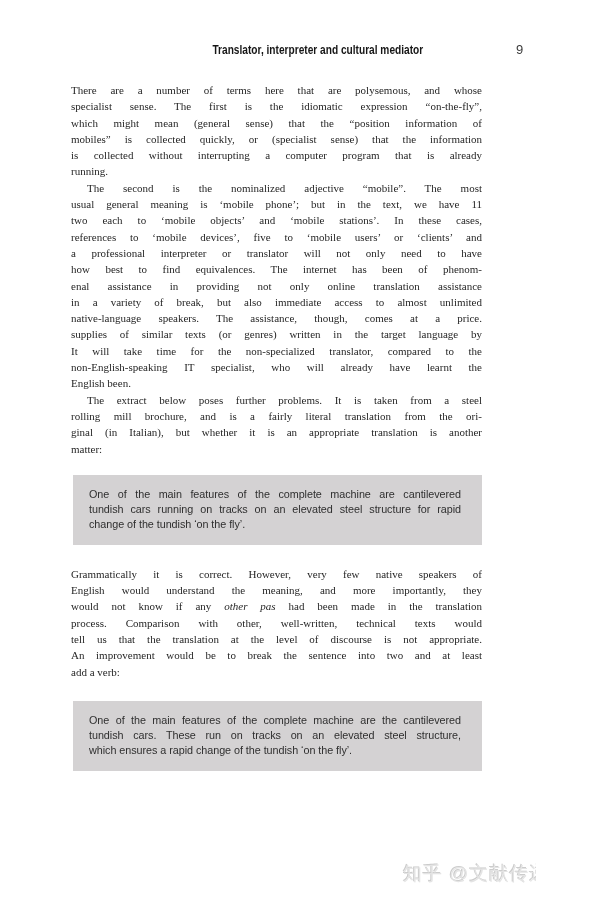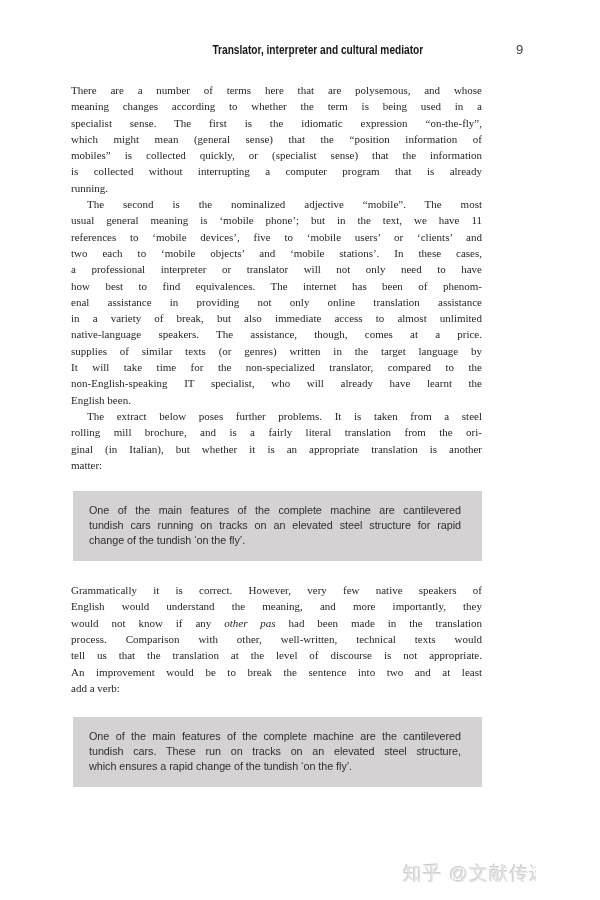--- a/index.html
+++ b/index.html
@@ -52,33 +52,32 @@
 
 <div class="page">
 
   <div class="running-head">Translator, interpreter and cultural mediator</div>
   <div class="page-num">9</div>
 
   <div class="content">
 
     <div class="para">
       <div class="tl">There are a number of terms here that are polysemous, and whose</div>
-      <div class="tl">meaning changes according to whether the term is being used in a</div>
       <div class="tl">specialist sense. The first is the idiomatic expression “on-the-fly”,</div>
       <div class="tl">which might mean (general sense) that the “position information of</div>
       <div class="tl">mobiles” is collected quickly, or (specialist sense) that the information</div>
       <div class="tl">is collected without interrupting a computer program that is already</div>
       <div class="tl last">running.</div>
     </div>
 
     <div class="para">
       <div class="tl ind">The second is the nominalized adjective “mobile”. The most</div>
       <div class="tl">usual general meaning is ‘mobile phone’; but in the text, we have 11</div>
+      <div class="tl">two each to ‘mobile objects’ and ‘mobile stations’. In these cases,</div>
       <div class="tl">references to ‘mobile devices’, five to ‘mobile users’ or ‘clients’ and</div>
-      <div class="tl">two each to ‘mobile objects’ and ‘mobile stations’. In these cases,</div>
       <div class="tl">a professional interpreter or translator will not only need to have</div>
       <div class="tl">how best to find equivalences. The internet has been of phenom-</div>
       <div class="tl">enal assistance in providing not only online translation assistance</div>
       <div class="tl">in a variety of break, but also immediate access to almost unlimited</div>
       <div class="tl">native-language speakers. The assistance, though, comes at a price.</div>
       <div class="tl">supplies of similar texts (or genres) written in the target language by</div>
       <div class="tl">It will take time for the non-specialized translator, compared to the</div>
       <div class="tl">non-English-speaking IT specialist, who will already have learnt the</div>
       <div class="tl last">English been.</div>
     </div>

